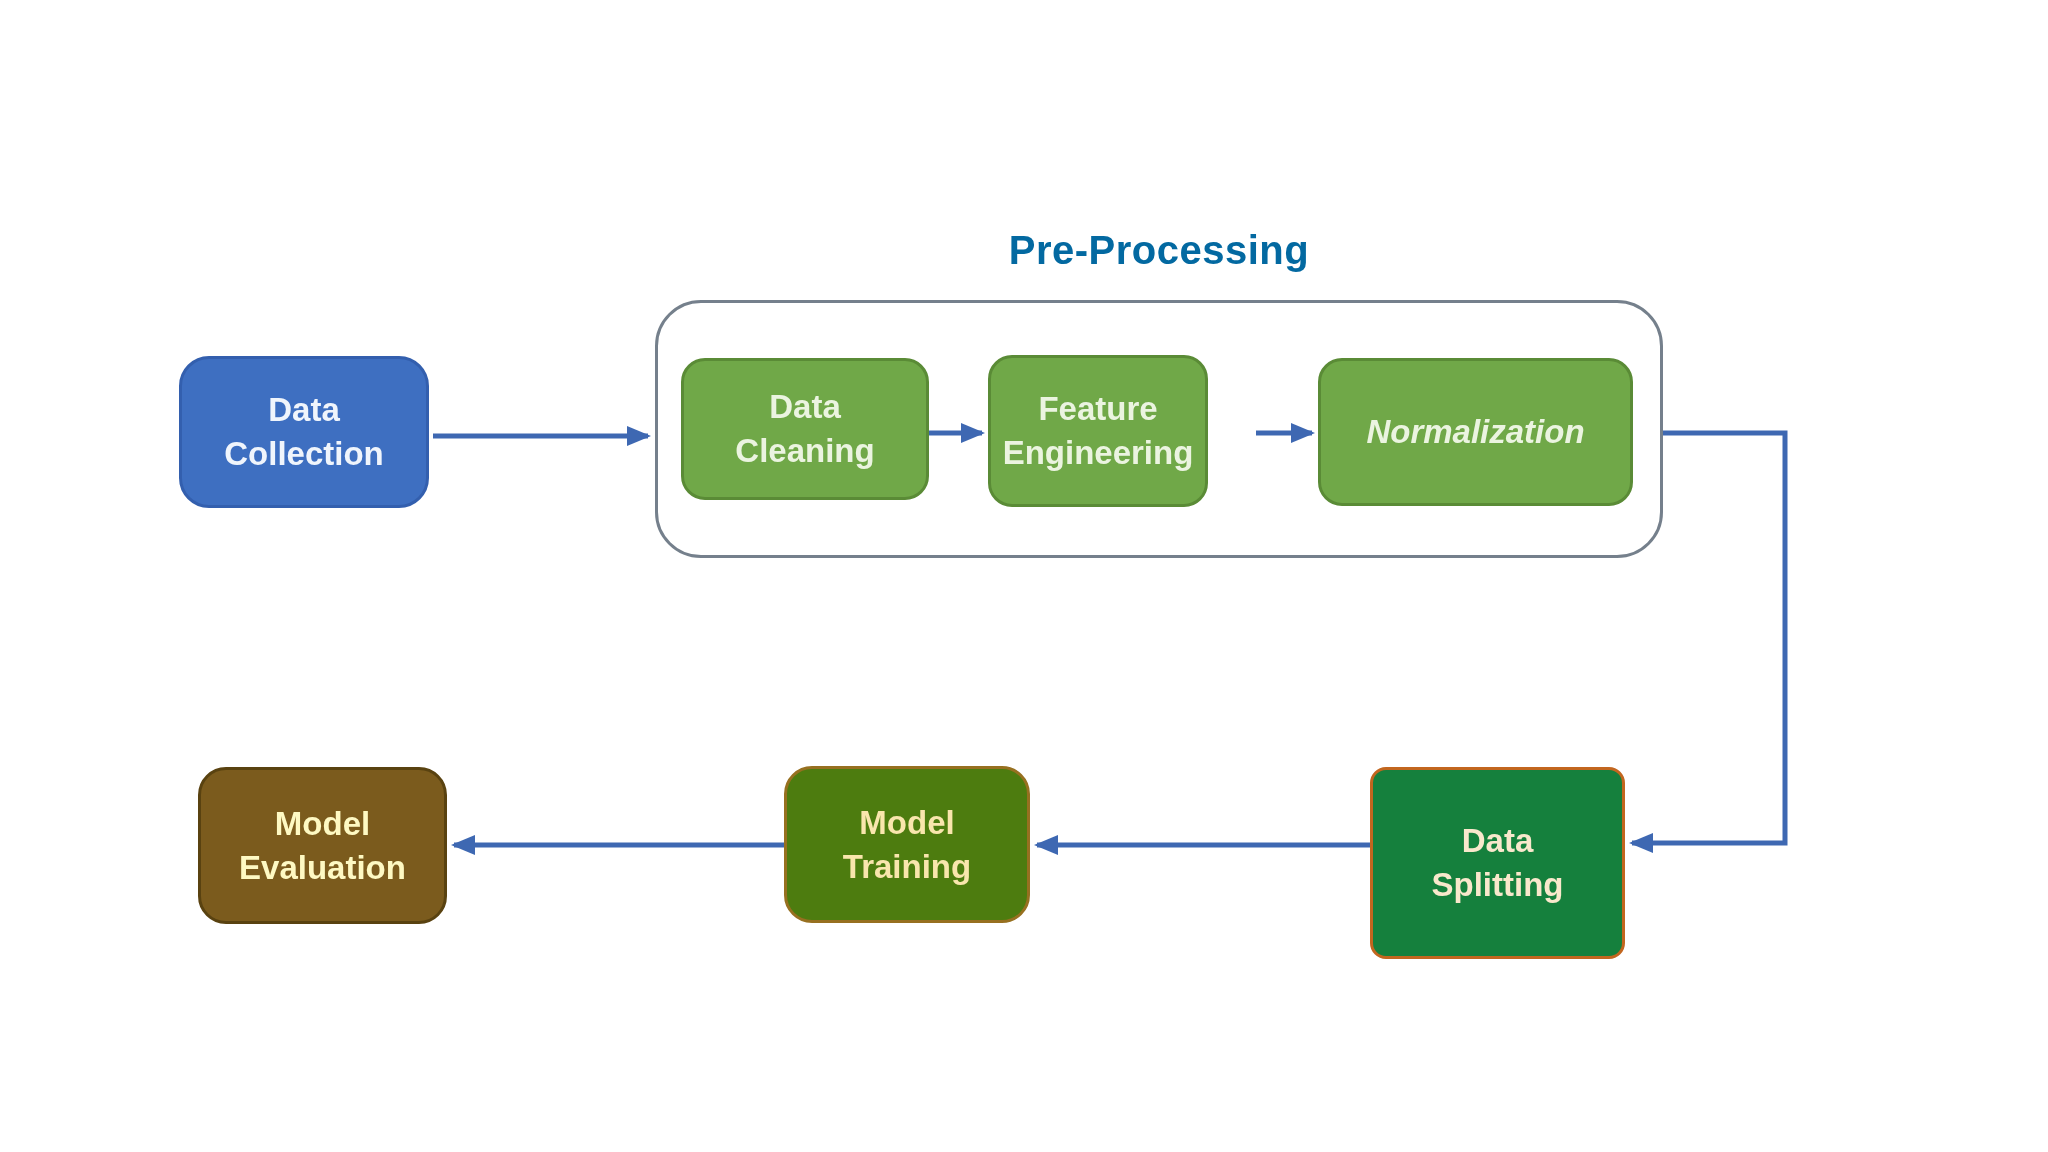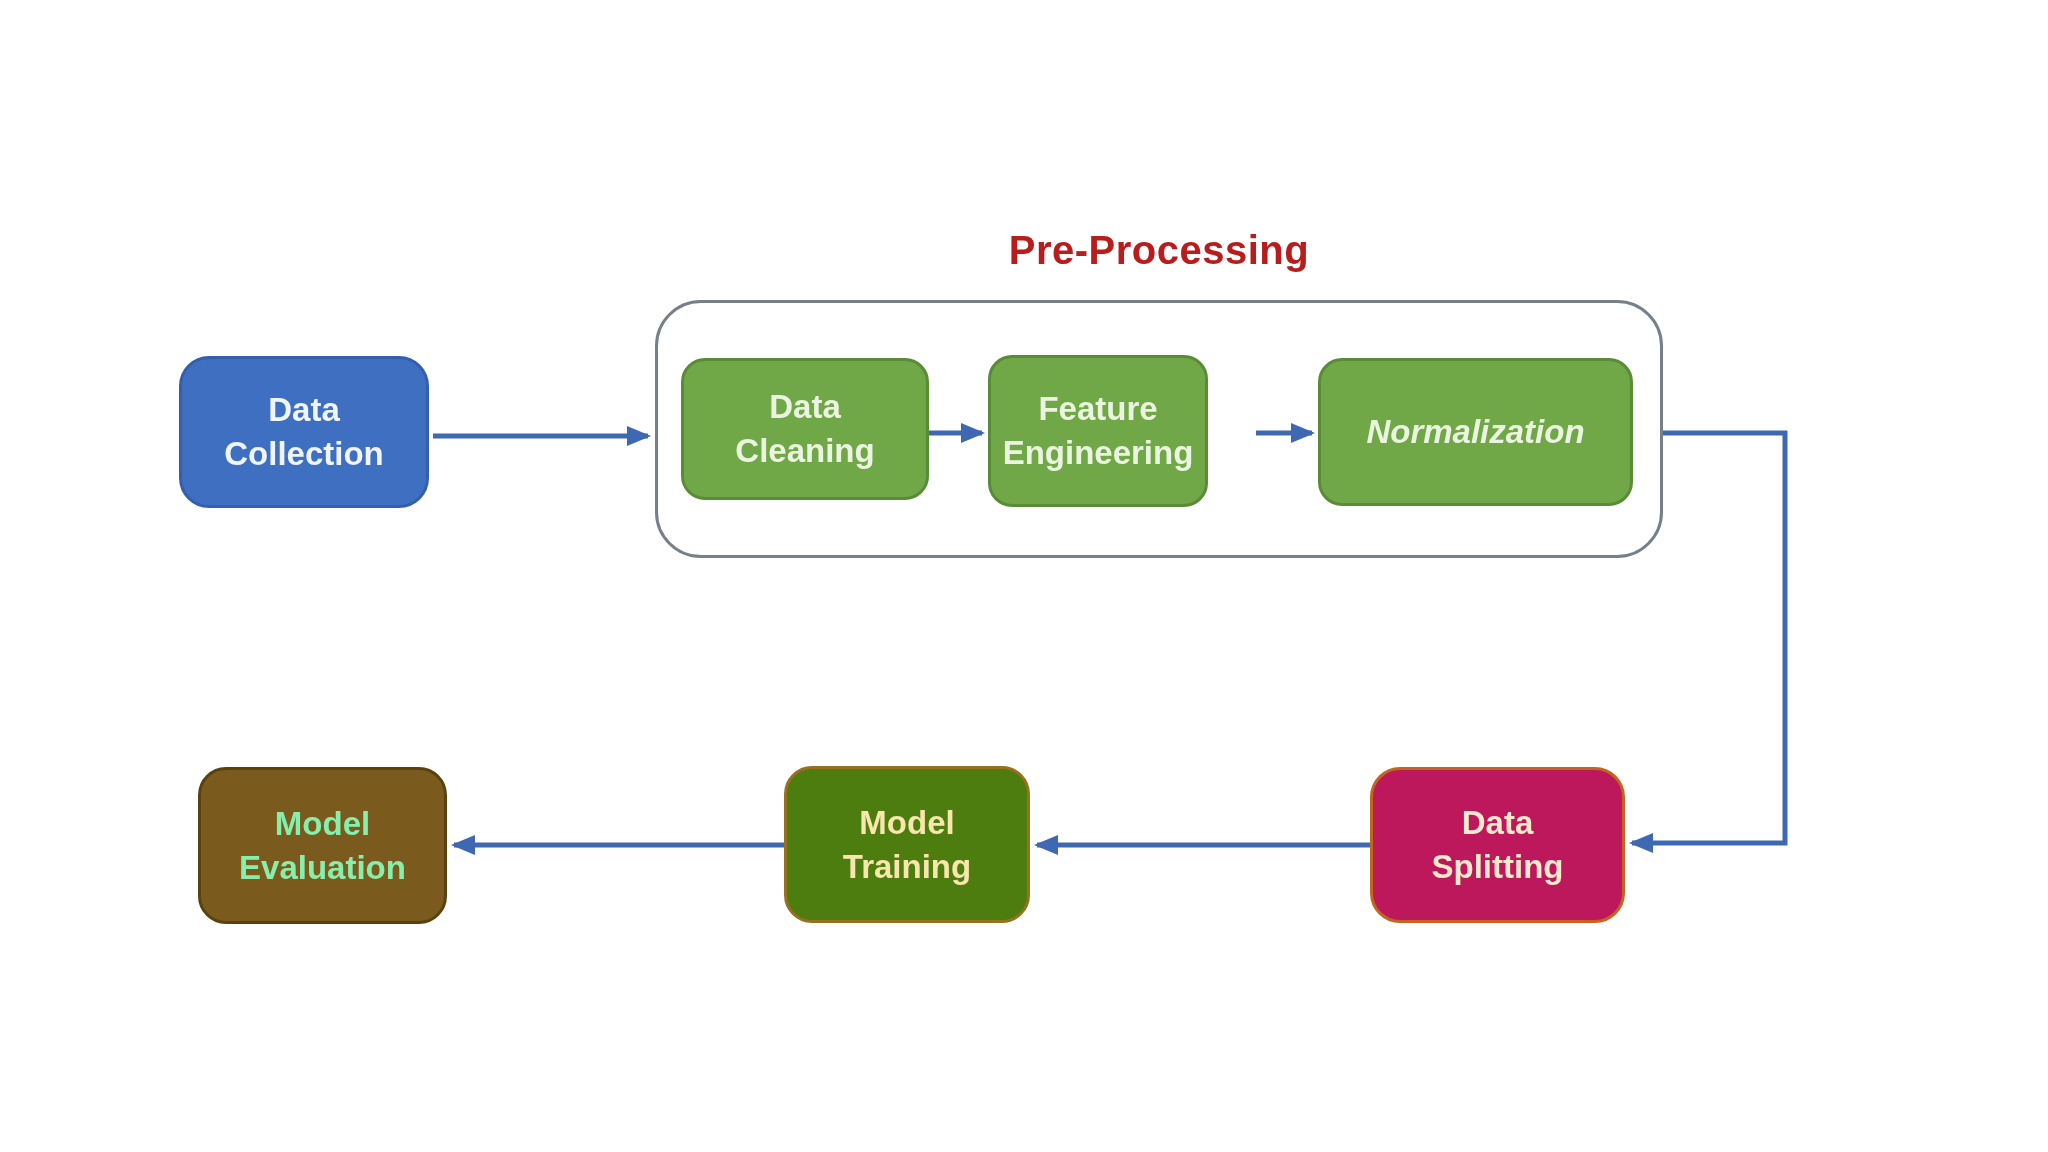--- a/index.html
+++ b/index.html
@@ -35,21 +35,21 @@
     box-sizing: border-box;
   }
   .group-title {
     position: absolute;
     left: 655px;
     top: 228px;
     width: 1008px;
     text-align: center;
     font-size: 40px;
     font-weight: bold;
-    color: #b91c1c;
+    color: #0369a1;
     letter-spacing: 0.5px;
   }
   .node {
     position: absolute;
     display: flex;
     align-items: center;
     justify-content: center;
     text-align: center;
     font-weight: bold;
     font-size: 33px;
@@ -70,37 +70,37 @@
     border-radius: 24px; color: #ebf4e0;
   }
   .node-data-cleaning { left: 681px; top: 358px; width: 248px; height: 142px; }
   .node-data-cleaning .lbl { width: 150px; }
   .node-feature-engineering { left: 988px; top: 355px; width: 220px; height: 152px; }
   .node-feature-engineering .lbl { width: 225px; }
   .node-normalization { left: 1318px; top: 358px; width: 315px; height: 148px; font-style: italic; }
   .node-normalization .lbl { width: 280px; }
 
   .node-data-splitting {
-    left: 1370px; top: 767px; width: 255px; height: 156px;
-    background: #be185d; border: 3px solid #c2661f;
-    border-radius: 30px; color: #f9e8cc;
+    left: 1370px; top: 767px; width: 255px; height: 192px;
+    background: #15803d; border: 3px solid #c2661f;
+    border-radius: 16px; color: #f9e8cc;
   }
   .node-data-splitting .lbl { width: 165px; }
 
   .node-model-training {
     left: 784px; top: 766px; width: 246px; height: 157px;
     background: #4d7c0f; border: 3px solid #977020;
     border-radius: 28px; color: #f9e6ad;
   }
   .node-model-training .lbl { width: 150px; }
 
   .node-model-evaluation {
     left: 198px; top: 767px; width: 249px; height: 157px;
     background: #7b5b1d; border: 3px solid #594210;
-    border-radius: 28px; color: #86efac;
+    border-radius: 28px; color: #fef9c3;
   }
   .node-model-evaluation .lbl { width: 205px; }
 </style>
 </head>
 <body>
 
 <div class="canvas">
 
   <svg class="edges-layer" width="2048" height="1152" viewBox="0 0 2048 1152" xmlns="http://www.w3.org/2000/svg">
     <defs>

